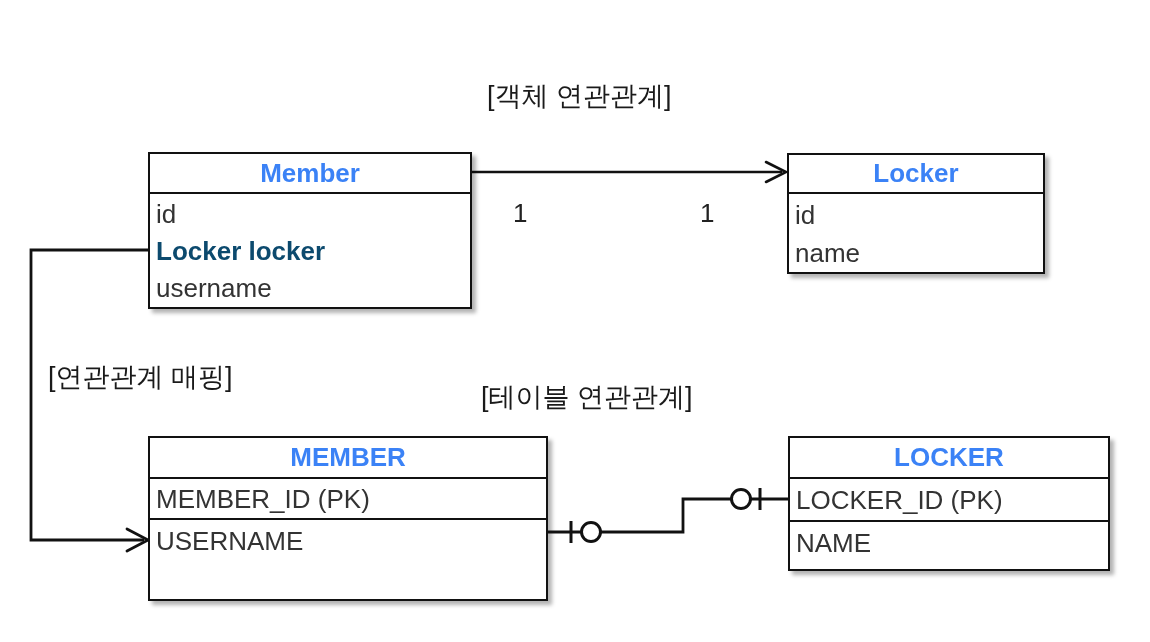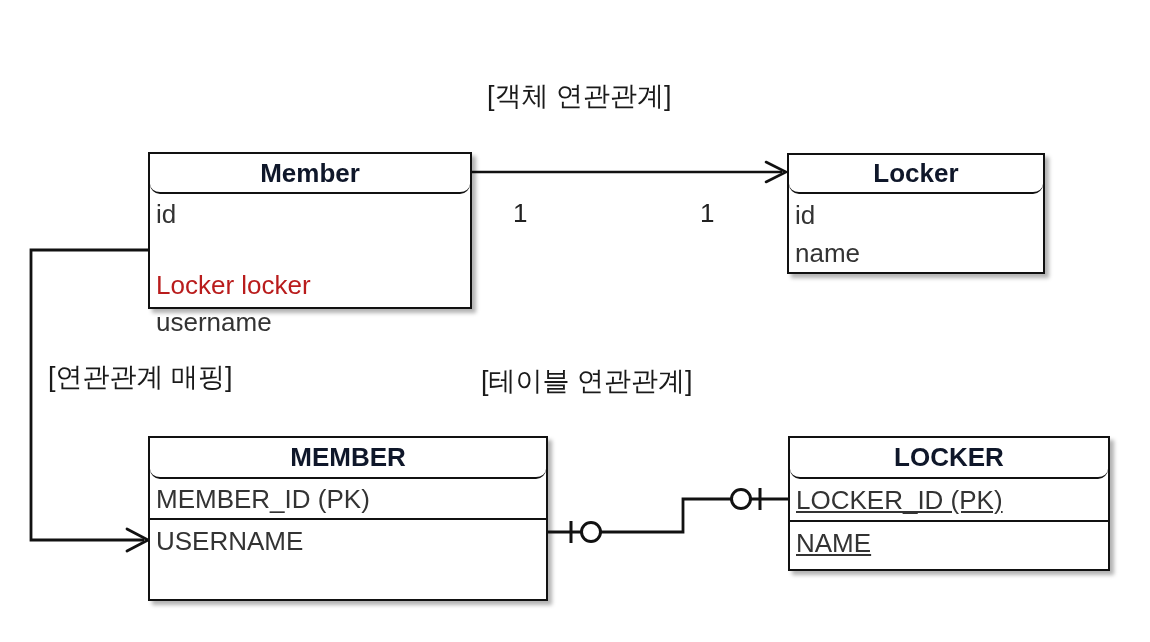--- a/index.html
+++ b/index.html
@@ -23,56 +23,54 @@
   
   .caption {
     position: absolute;
     font-size: 27px;
     line-height: 1.1;
     color: #1a1a1a;
     white-space: nowrap;
     font-weight: 400;
   }
   #caption-object      { left: 487px; top: 82px; }
-  #caption-table       { left: 481px; top: 367px; }
+  #caption-table       { left: 481px; top: 383px; }
   #caption-mapping     { left: 48px;  top: 363px; }
 
   
   .box {
     position: absolute;
     box-sizing: border-box;
     background: #ffffff;
     border: 2.5px solid #111111;
     box-shadow: 4px 4px 4px rgba(0,0,0,0.30);
     z-index: 3;
   }
   .box-header {
     box-sizing: border-box;
     text-align: center;
     font-weight: bold;
-    color: #0f172a;
+    color: #3b82f6;
     border-bottom: 2.5px solid #111111;
     display: flex;
     align-items: center;
     justify-content: center;
-    border-radius: 10px;
   }
   .box-body {
     box-sizing: border-box;
     padding: 8px 0 0 6px;
   }
   .attr {
     color: #333333;
     white-space: nowrap;
     display: block;
   }
   .attr.bold {
-    font-weight: normal;
-    color: #b91c1c;
-    margin-top: 34px;
+    font-weight: bold;
+    color: #0c4a6e;
   }
   .row-sep {
     border-bottom: 2.5px solid #111111;
   }
 
   
   #box-member        { left: 148px; top: 152px; width: 324px; height: 157px; }
   #box-member .box-header { height: 40px; font-size: 26px; }
   #box-member .box-body   { padding-top: 2px; }
   #box-member .attr  { font-size: 26px; line-height: 37px; }
@@ -84,21 +82,21 @@
 
   
   #table-member      { left: 148px; top: 436px; width: 400px; height: 165px; }
   #table-member .box-header { height: 41px; font-size: 26px; }
   #table-member .attr { font-size: 26px; line-height: 41px; }
   #table-member .seg-a { height: 41px; box-sizing: border-box; padding-left: 6px; }
   #table-member .seg-b { box-sizing: border-box; padding-left: 6px; padding-top: 1px; }
 
   #table-locker      { left: 788px; top: 436px; width: 322px; height: 135px; }
   #table-locker .box-header { height: 41px; font-size: 26px; }
-  #table-locker .attr { font-size: 26px; line-height: 43px; text-decoration: underline; }
+  #table-locker .attr { font-size: 26px; line-height: 43px; }
   #table-locker .seg-a { height: 43px; box-sizing: border-box; padding-left: 6px; }
   #table-locker .seg-b { box-sizing: border-box; padding-left: 6px; }
 
   
   .mult {
     position: absolute;
     font-size: 26px;
     color: #222222;
     z-index: 4;
   }

